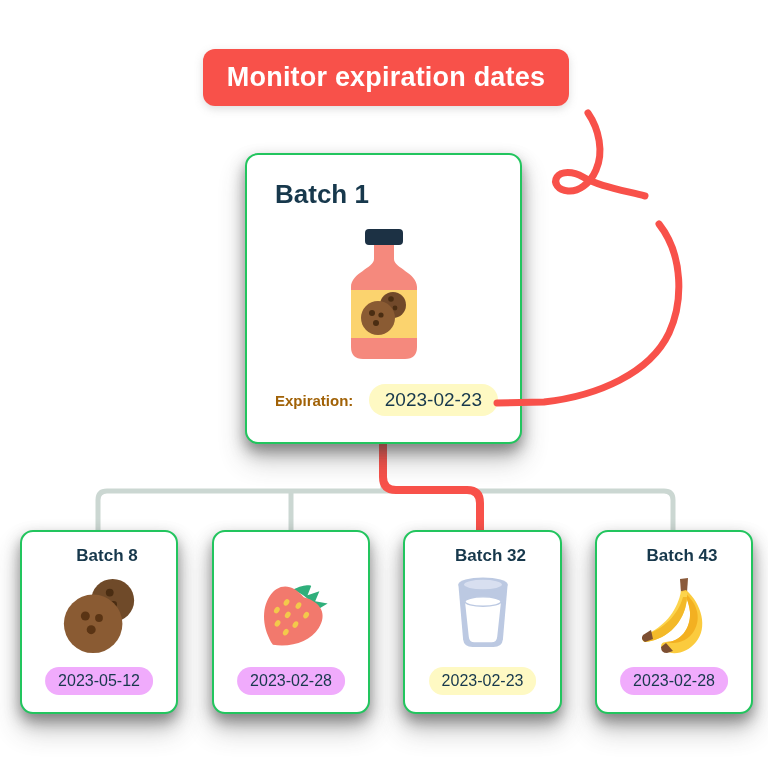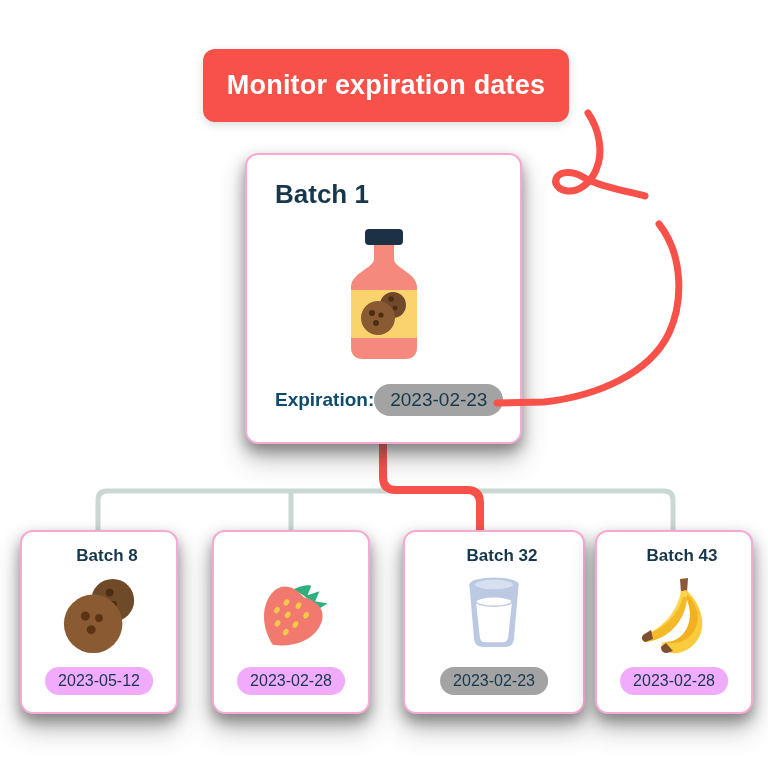--- a/index.html
+++ b/index.html
@@ -7,52 +7,52 @@
     position:relative;width:768px;height:768px;overflow:hidden;
     background:#ffffff;
     font-family:"Liberation Sans","DejaVu Sans",sans-serif;
     color:#17384C;
   }
   svg.overlay{position:absolute;left:0;top:0;pointer-events:none;}
   #tree-svg{z-index:1;}
   #scribble-svg{z-index:3;}
 
   .header-banner{
-    position:absolute;left:203px;top:49px;width:366px;height:73px;
+    position:absolute;left:203px;top:49px;width:366px;height:57px;
     background:#F8514A;border-radius:12px;z-index:2;
     display:flex;align-items:center;justify-content:center;
     box-shadow:0 3px 8px rgba(120,120,120,0.25);
   }
   .header-banner span{
     color:#ffffff;font-size:27px;font-weight:bold;letter-spacing:.2px;
   }
 
   .card{
     position:absolute;background:#ffffff;
-    border:2px solid #f9a8d4;border-radius:13px;
+    border:2px solid #22c55e;border-radius:13px;
     box-shadow:0 7px 14px rgba(60,60,60,.50), 0 16px 26px rgba(60,60,60,.30);
     box-sizing:border-box;z-index:2;
   }
   .card.main{left:245px;top:153px;width:277px;height:291px;}
   .main-title{
     position:absolute;left:28px;top:24px;font-size:26px;font-weight:bold;color:#17384C;
   }
   .bottle-wrap{position:absolute;left:50%;top:74px;transform:translateX(-50%);}
   .exp-row{
     position:absolute;left:28px;right:22px;bottom:26px;height:32px;
     display:flex;align-items:center;justify-content:space-between;
   }
-  .exp-label{font-size:19px;font-weight:bold;color:#0c4a6e;}
+  .exp-label{font-size:15px;font-weight:bold;color:#a16207;}
 
   .badge{
     display:inline-flex;align-items:center;justify-content:center;
     border-radius:999px;color:#17384C;white-space:nowrap;
   }
   .badge.main-badge{height:32px;padding:0 16px;font-size:19px;}
-  .badge-pink{background:#a3a3a3;text-align:center;}
+  .badge-pink{background:#fef9c3;text-align:center;}
   .badge-gray{background:#f0abfc;}
 
   .card.child{top:530px;width:158px;height:184px;}
   .child-title{
     position:absolute;top:14px;left:16px;right:0;text-align:center;
     font-size:17px;font-weight:bold;color:#17384C;
   }
   .icon-wrap{position:absolute;top:44px;left:50%;transform:translateX(-50%);}
   .child-badge{
     position:absolute;bottom:17px;left:50%;transform:translateX(-50%);
@@ -126,21 +126,21 @@
           <ellipse cx="36" cy="42" rx="2.6" ry="3.6" fill="#F3C94B"></ellipse>
           <ellipse cx="48" cy="46" rx="2.6" ry="3.6" fill="#F3C94B"></ellipse>
           <ellipse cx="32" cy="55" rx="2.6" ry="3.6" fill="#F3C94B"></ellipse>
           <ellipse cx="44" cy="58" rx="2.6" ry="3.6" fill="#F3C94B"></ellipse>
         </g>
       </svg>
     </div>
     <div class="badge child-badge badge-gray">2023-02-28</div>
   </div>
 
-  <div class="card child" style="left:403px;width:182px;">
+  <div class="card child" style="left:403px;width:159px;">
     <div class="child-title">Batch 32</div>
     <div class="icon-wrap">
       <svg width="58" height="72" viewBox="0 0 60 76">
         <path d="M 4 9 L 9 67 Q 10 75 19 75 L 41 75 Q 50 75 51 67 L 56 9 Z" fill="#BCC9E2"></path>
         <ellipse cx="30" cy="9" rx="26" ry="7.5" fill="#BCC9E2"></ellipse>
         <ellipse cx="30" cy="9" rx="20" ry="5" fill="#D8DFF0"></ellipse>
         <path d="M 11 27 L 15 64 Q 15.5 70 21 70 L 39 70 Q 44.5 70 45 64 L 49 27 Z" fill="#ffffff"></path>
         <ellipse cx="30" cy="27" rx="19" ry="5" fill="#ffffff" stroke="#BCC9E2" stroke-width="1.5"></ellipse>
       </svg>
     </div>

